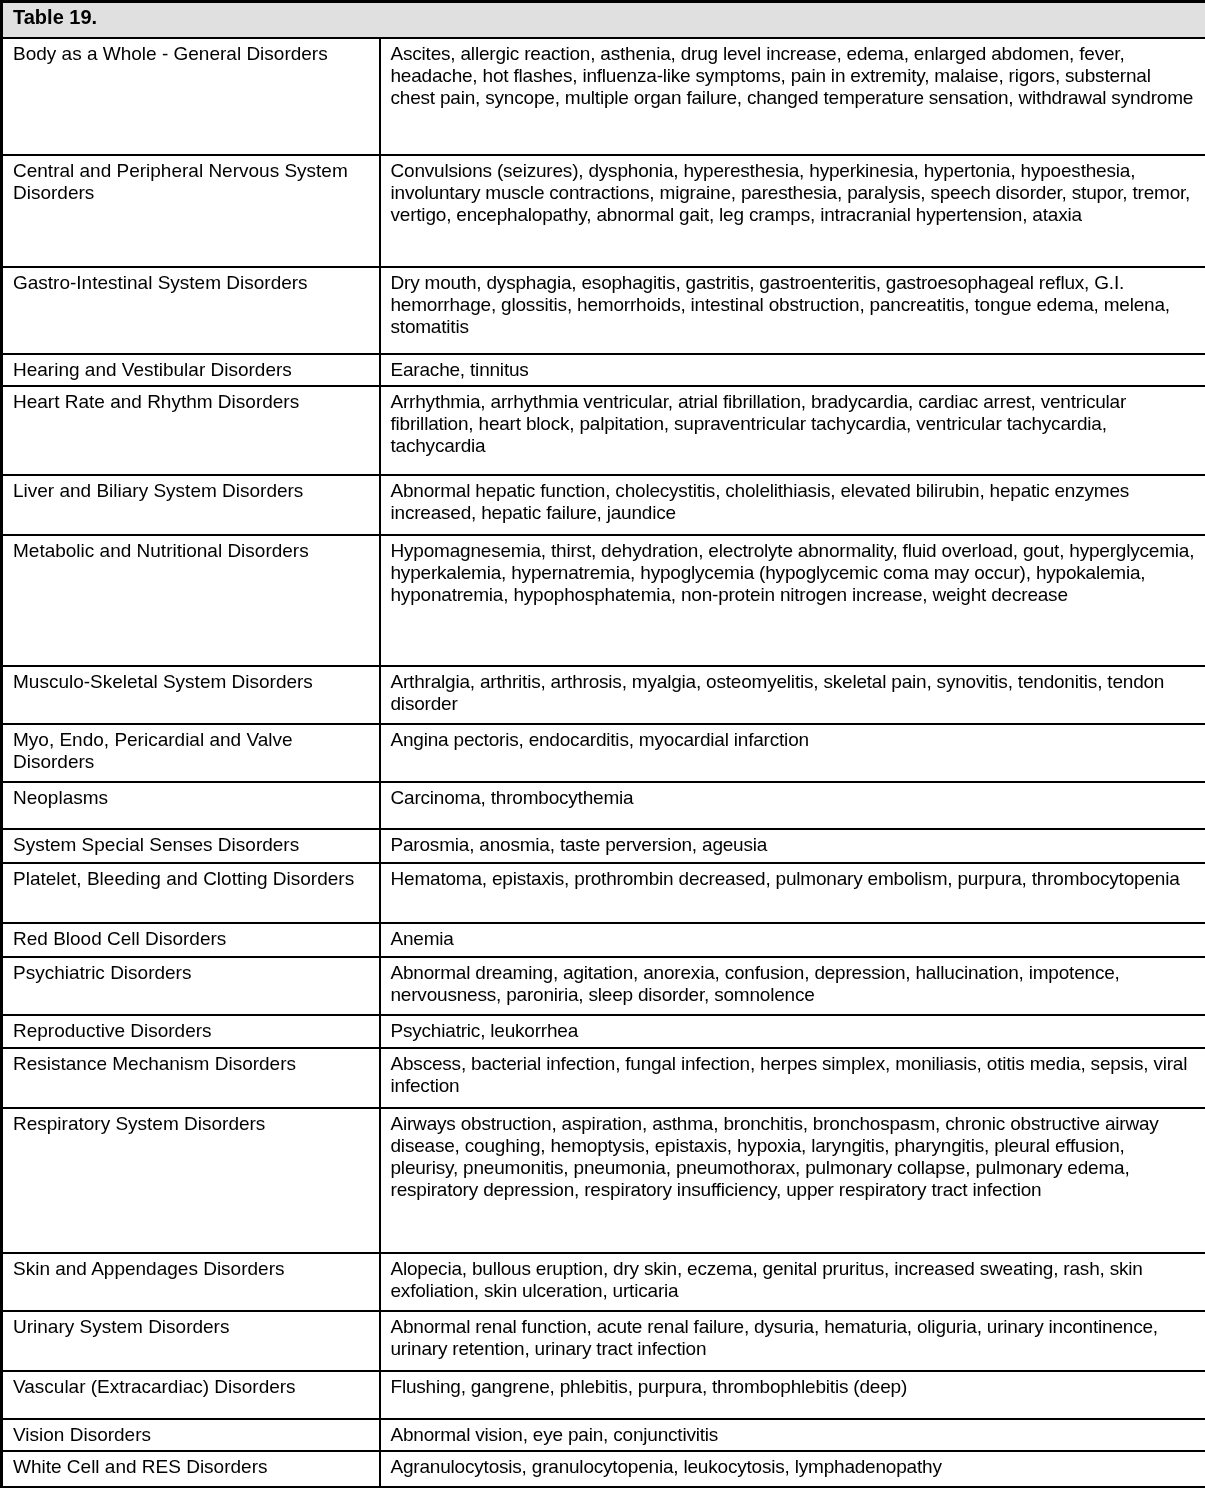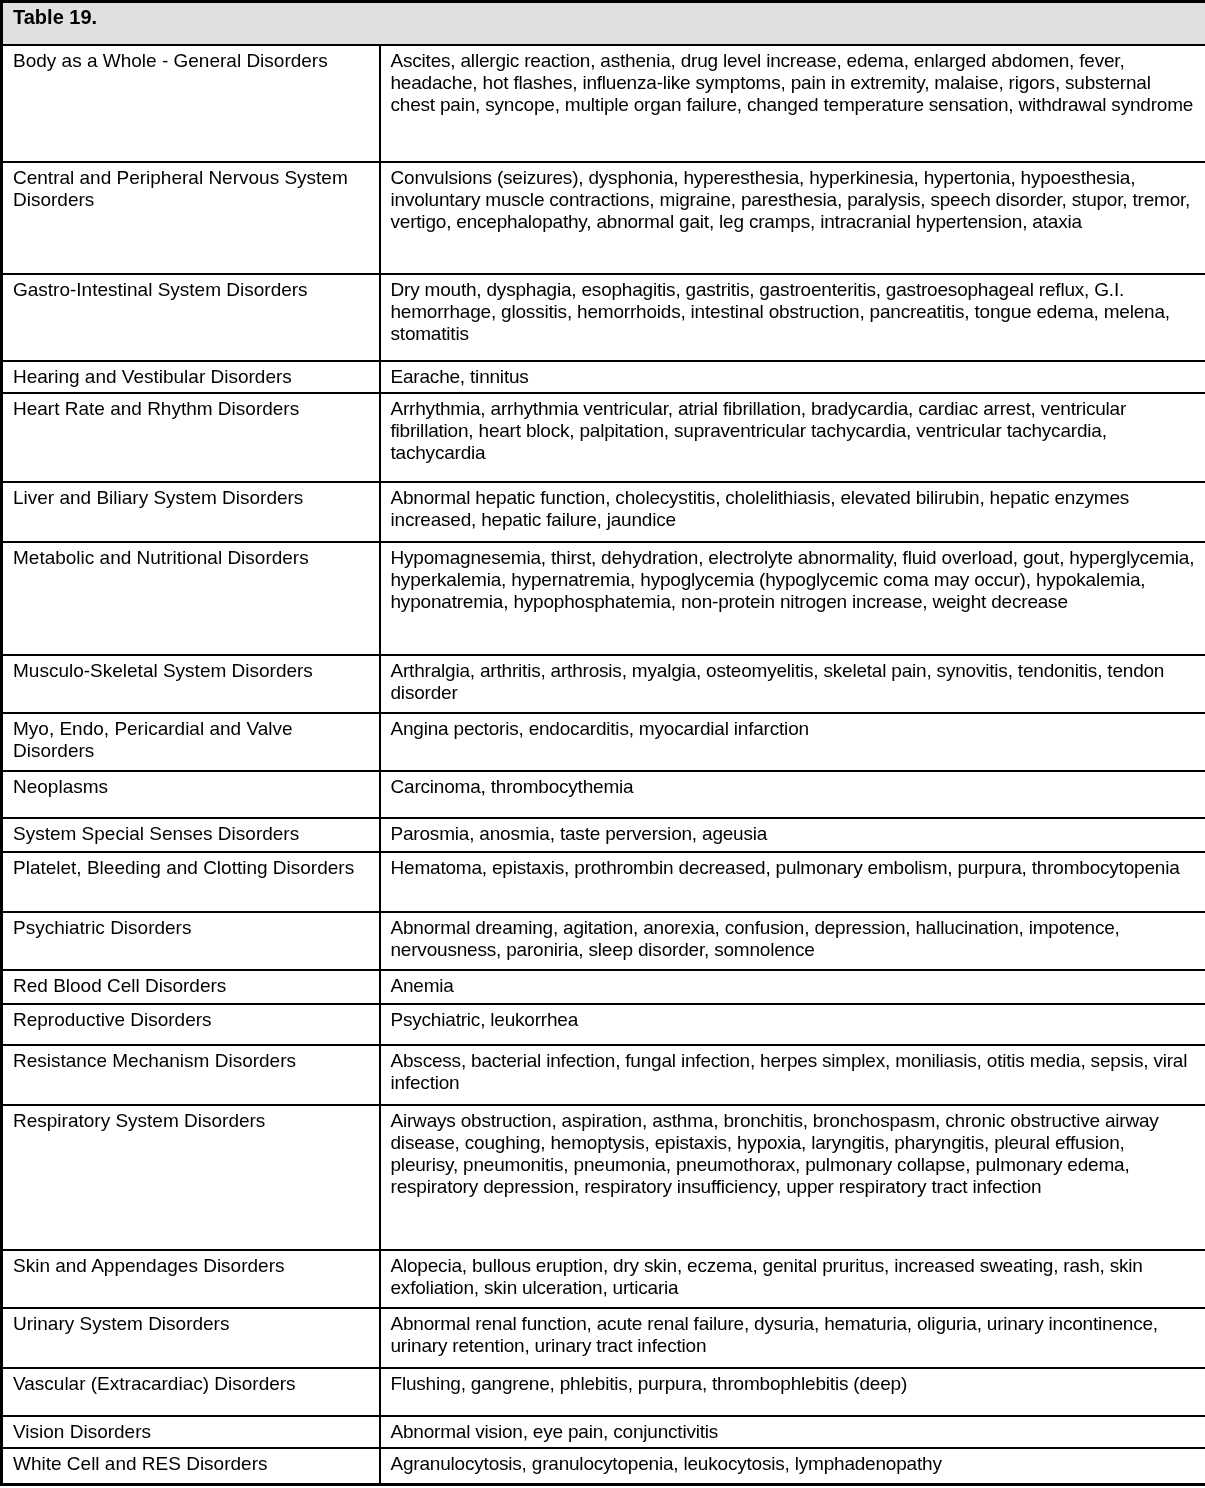--- a/index.html
+++ b/index.html
@@ -26,21 +26,21 @@
     font-size: 19px;
     line-height: 22px;
     overflow: hidden;
   }
   .title-row th {
     background: #e0e0e0;
     font-weight: bold;
     font-size: 20px;
     height: 24px;
     padding-top: 3px;
-    padding-bottom: 14px;
+    padding-bottom: 7px;
   }
   td.cat {
     font-weight: normal;
     margin-top: 28px;
   }
   td.rx {
     letter-spacing: -0.2px;
     margin-left: 7px;
   }
 </style>
@@ -75,21 +75,21 @@
       <td class="rx">Earache, tinnitus</td>
     </tr>
     <tr style="height:89px">
       <td class="cat">Heart Rate and Rhythm Disorders</td>
       <td class="rx">Arrhythmia, arrhythmia ventricular, atrial fibrillation, bradycardia, cardiac arrest, ventricular fibrillation, heart block, palpitation, supraventricular tachycardia, ventricular tachycardia, tachycardia</td>
     </tr>
     <tr style="height:60px">
       <td class="cat">Liver and Biliary System Disorders</td>
       <td class="rx">Abnormal hepatic function, cholecystitis, cholelithiasis, elevated bilirubin, hepatic enzymes increased, hepatic failure, jaundice</td>
     </tr>
-    <tr style="height:113px">
+    <tr style="height:131px">
       <td class="cat">Metabolic and Nutritional Disorders</td>
       <td class="rx">Hypomagnesemia, thirst, dehydration, electrolyte abnormality, fluid overload, gout, hyperglycemia, hyperkalemia, hypernatremia, hypoglycemia (hypoglycemic coma may occur), hypokalemia, hyponatremia, hypophosphatemia, non-protein nitrogen increase, weight decrease</td>
     </tr>
     <tr style="height:58px">
       <td class="cat">Musculo-Skeletal System Disorders</td>
       <td class="rx">Arthralgia, arthritis, arthrosis, myalgia, osteomyelitis, skeletal pain, synovitis, tendonitis, tendon disorder</td>
     </tr>
     <tr style="height:58px">
       <td class="cat">Myo, Endo, Pericardial and Valve Disorders</td>
       <td class="rx">Angina pectoris, endocarditis, myocardial infarction</td>
@@ -99,29 +99,29 @@
       <td class="rx">Carcinoma, thrombocythemia</td>
     </tr>
     <tr style="height:34px">
       <td class="cat">System Special Senses Disorders</td>
       <td class="rx">Parosmia, anosmia, taste perversion, ageusia</td>
     </tr>
     <tr style="height:60px">
       <td class="cat">Platelet, Bleeding and Clotting Disorders</td>
       <td class="rx">Hematoma, epistaxis, prothrombin decreased, pulmonary embolism, purpura, thrombocytopenia</td>
     </tr>
+    <tr style="height:34px">
+      <td class="cat">Red Blood Cell Disorders</td>
+      <td class="rx">Anemia</td>
+    </tr>
     <tr style="height:58px">
       <td class="cat">Psychiatric Disorders</td>
       <td class="rx">Abnormal dreaming, agitation, anorexia, confusion, depression, hallucination, impotence, nervousness, paroniria, sleep disorder, somnolence</td>
     </tr>
-    <tr style="height:34px">
-      <td class="cat">Red Blood Cell Disorders</td>
-      <td class="rx">Anemia</td>
-    </tr>
-    <tr style="height:41px">
+    <tr style="height:33px">
       <td class="cat">Reproductive Disorders</td>
       <td class="rx">Psychiatric, leukorrhea</td>
     </tr>
     <tr style="height:60px">
       <td class="cat">Resistance Mechanism Disorders</td>
       <td class="rx">Abscess, bacterial infection, fungal infection, herpes simplex, moniliasis, otitis media, sepsis, viral infection</td>
     </tr>
     <tr style="height:145px">
       <td class="cat">Respiratory System Disorders</td>
       <td class="rx">Airways obstruction, aspiration, asthma, bronchitis, bronchospasm, chronic obstructive airway disease, coughing, hemoptysis, epistaxis, hypoxia, laryngitis, pharyngitis, pleural effusion, pleurisy, pneumonitis, pneumonia, pneumothorax, pulmonary collapse, pulmonary edema, respiratory depression, respiratory insufficiency, upper respiratory tract infection</td>

